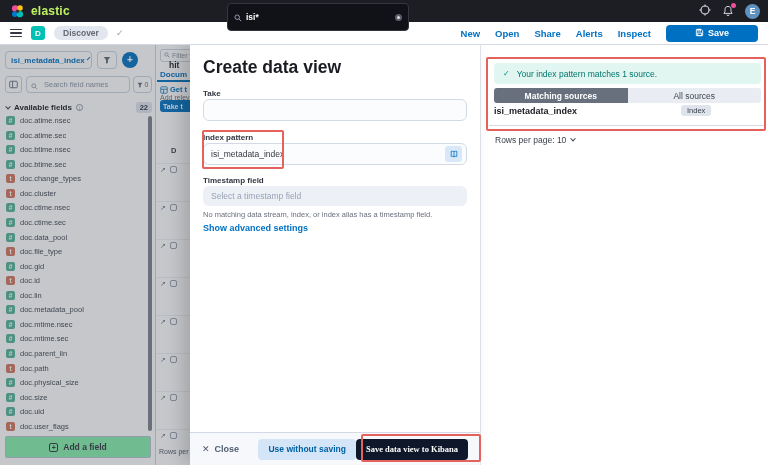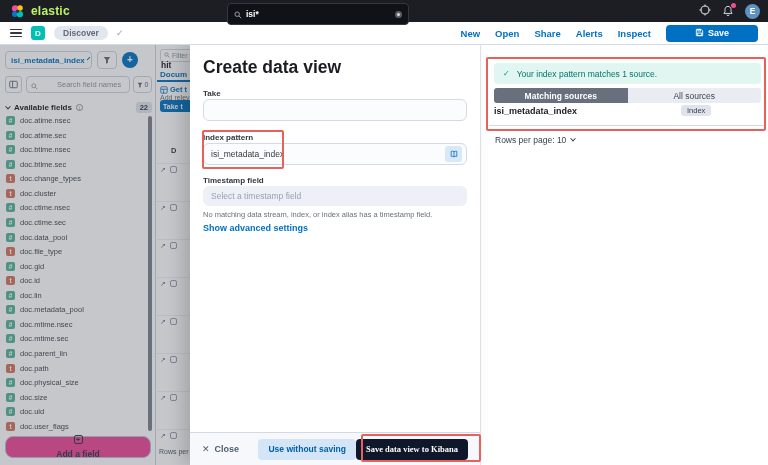--- a/index.html
+++ b/index.html
@@ -5,21 +5,21 @@
   * { margin:0; padding:0; box-sizing:border-box; }
   html,body { background:#fff; }
   .page { position:relative; width:768px; height:465px; overflow:hidden;
           font-family:"Liberation Sans","DejaVu Sans",sans-serif; background:#fff; }
 
   
   .topbar { position:absolute; left:0; top:0; width:768px; height:22px; background:#1d1e24;
             display:flex; align-items:center; z-index:30; }
   .logo { margin-left:10px; display:flex; align-items:center; }
   .brand { color:#bef264; font-size:12px; font-weight:700; margin-left:6px; letter-spacing:.2px; }
-  .topsearch { position:absolute; left:227px; top:3px; width:182px; height:22px;
+  .topsearch { position:absolute; left:227px; top:3px; width:182px; height:28px;
                background:#101218; border:1px solid #34373f; border-radius:4px;
                display:flex; align-items:center; gap:4px; padding:0 6px; color:#98a2b3; }
   .topsearch input { flex:1; background:transparent; border:none; outline:none; color:#fff;
                      font-size:8.5px; font-weight:700; font-family:inherit; }
   .kbd-dot { width:7px; height:7px; border-radius:50%; background:#d7dbe2; border:2px solid #5a5f6a; }
   .top-icons { position:absolute; right:8px; top:0; height:22px; display:flex; gap:11px; align-items:center; }
   .bell-wrap { position:relative; display:flex; }
   .bell-dot { position:absolute; right:-2px; top:-2px; width:5px; height:5px; border-radius:50%; background:#f04e98; }
   .avatar { width:15px; height:15px; border-radius:50%; background:#6092c0; color:#fff; font-size:8.5px;
             font-weight:700; display:flex; align-items:center; justify-content:center; }
@@ -47,21 +47,21 @@
                border-radius:4px; display:flex; align-items:center; gap:3px; padding:0 5px;
                color:#0071c2; font-size:8px; font-weight:700; background:#fff; }
   .sb-filter-btn { position:absolute; left:97px; top:6px; width:20px; height:18px; border:1px solid #c9d4e3;
                    border-radius:4px; display:flex; align-items:center; justify-content:center; color:#5f6a79; background:#fff; }
   .add-circle { position:absolute; left:122px; top:7px; width:16px; height:16px; border-radius:50%;
                 background:#0071c2; color:#fff; font-size:10px; font-weight:700; display:flex;
                 align-items:center; justify-content:center; line-height:1; }
   .collapse-btn { position:absolute; left:5px; top:31px; width:17px; height:17px; border:1px solid #c9d4e3;
                   border-radius:3px; display:flex; align-items:center; justify-content:center; color:#5f6a79; background:#fff; }
   .field-search { position:absolute; left:26px; top:31px; width:104px; height:17px; border:1px solid #c9d4e3;
-                  border-radius:4px; display:flex; align-items:center; gap:19px; padding:0 4px; color:#8b95a5; background:#fff; }
+                  border-radius:4px; display:flex; align-items:center; gap:6px; padding:0 4px; color:#8b95a5; background:#fff; }
   .field-search input { flex:1; width:60px; border:none; outline:none; background:transparent;
                         font-size:7.5px; font-family:inherit; color:#343741; }
   .field-search input::placeholder { color:#8b95a5; }
   .type-filter { position:absolute; left:133px; top:31px; width:19px; height:17px; border:1px solid #c9d4e3;
                  border-radius:4px; display:flex; align-items:center; justify-content:center; gap:2px;
                  color:#5f6a79; font-size:7px; background:#fff; }
   .avail-row { position:absolute; left:6px; top:57px; width:146px; display:flex; align-items:center; gap:4px; }
   .avail-label { font-size:8px; font-weight:700; color:#1a1c21; }
   .info-i { width:7px; height:7px; border:1px solid #8b95a5; border-radius:50%; color:#8b95a5; font-size:5px;
             display:inline-flex; align-items:center; justify-content:center; }
@@ -71,32 +71,32 @@
   .fields { position:absolute; left:6px; top:71px; width:138px; height:315px; display:flex;
             flex-direction:column; justify-content:space-between; overflow:hidden; }
   .field-item { display:flex; align-items:center; gap:5px; cursor:pointer; }
   .token { width:9px; height:9px; border-radius:2px; font-size:6.5px; font-weight:700; color:#fff;
            display:inline-flex; align-items:center; justify-content:center; flex:none; }
   .tok-number { background:#54b399; }
   .tok-string { background:#d4745f; }
   .fname { font-size:7.5px; color:#424854; white-space:nowrap; }
   .scrollthumb { position:absolute; left:148px; top:71px; width:4px; height:315px; border-radius:2px; background:#7c838f; }
   .add-field-btn { position:absolute; left:5px; top:391px; width:146px; height:22px; border:1px solid #b9c3d4;
-                   border-radius:8px; background:#ec4899; display:flex; align-items:center; justify-content:center;
-                   gap:5px; font-size:8.5px; font-weight:700; color:#343741; cursor:pointer; font-family:inherit;flex-direction:column; }
+                   border-radius:2px; background:#86efac; display:flex; align-items:center; justify-content:center;
+                   gap:5px; font-size:8.5px; font-weight:700; color:#343741; cursor:pointer; font-family:inherit; }
   .dbicon { width:9px; height:9px; border:1px solid #343741; border-radius:2px; font-size:7px; line-height:7px;
             text-align:center; color:#343741; }
 
   
   .midcol { position:absolute; left:157px; top:45px; width:33px; height:420px; background:#fff;
             overflow:hidden; z-index:1; }
   .mid-filterbar { position:absolute; left:3px; top:4px; width:44px; height:13px; border:1px solid #cfd6e0;
                    border-radius:3px; display:flex; align-items:center; gap:2px; padding:0 3px;
                    color:#8b95a5; font-size:7px; white-space:nowrap; background:#fff; }
-  .mid-hits { position:absolute; left:4px; top:15px; font-size:8.5px; font-weight:700; color:#1a1c21; white-space:nowrap; }
+  .mid-hits { position:absolute; left:12px; top:15px; font-size:8.5px; font-weight:700; color:#1a1c21; white-space:nowrap; }
   .mid-tab { position:absolute; left:3px; top:25px; font-size:8px; font-weight:700; color:#0071c2; white-space:nowrap; }
   .mid-tabline { position:absolute; left:0; top:35px; width:33px; height:2px; background:#0071c2; }
   .mid-get { position:absolute; left:3px; top:40px; font-size:7.5px; font-weight:700; color:#0071c2;
              display:flex; gap:2px; align-items:center; white-space:nowrap; }
   .mid-hint { position:absolute; left:3px; top:49px; font-size:7px; color:#69707d; white-space:nowrap; }
   .mid-tour { position:absolute; left:3px; top:55px; width:32px; height:12px; background:#0071c2; color:#fff;
               border-radius:3px; font-size:7px; font-weight:700; display:flex; align-items:center;
               padding:0 3px; white-space:nowrap; overflow:hidden; }
   .mid-colhead { position:absolute; left:14px; top:101px; font-size:7.5px; font-weight:700; color:#343741; }
   .mid-rows { position:absolute; left:0; top:118px; width:33px; }

